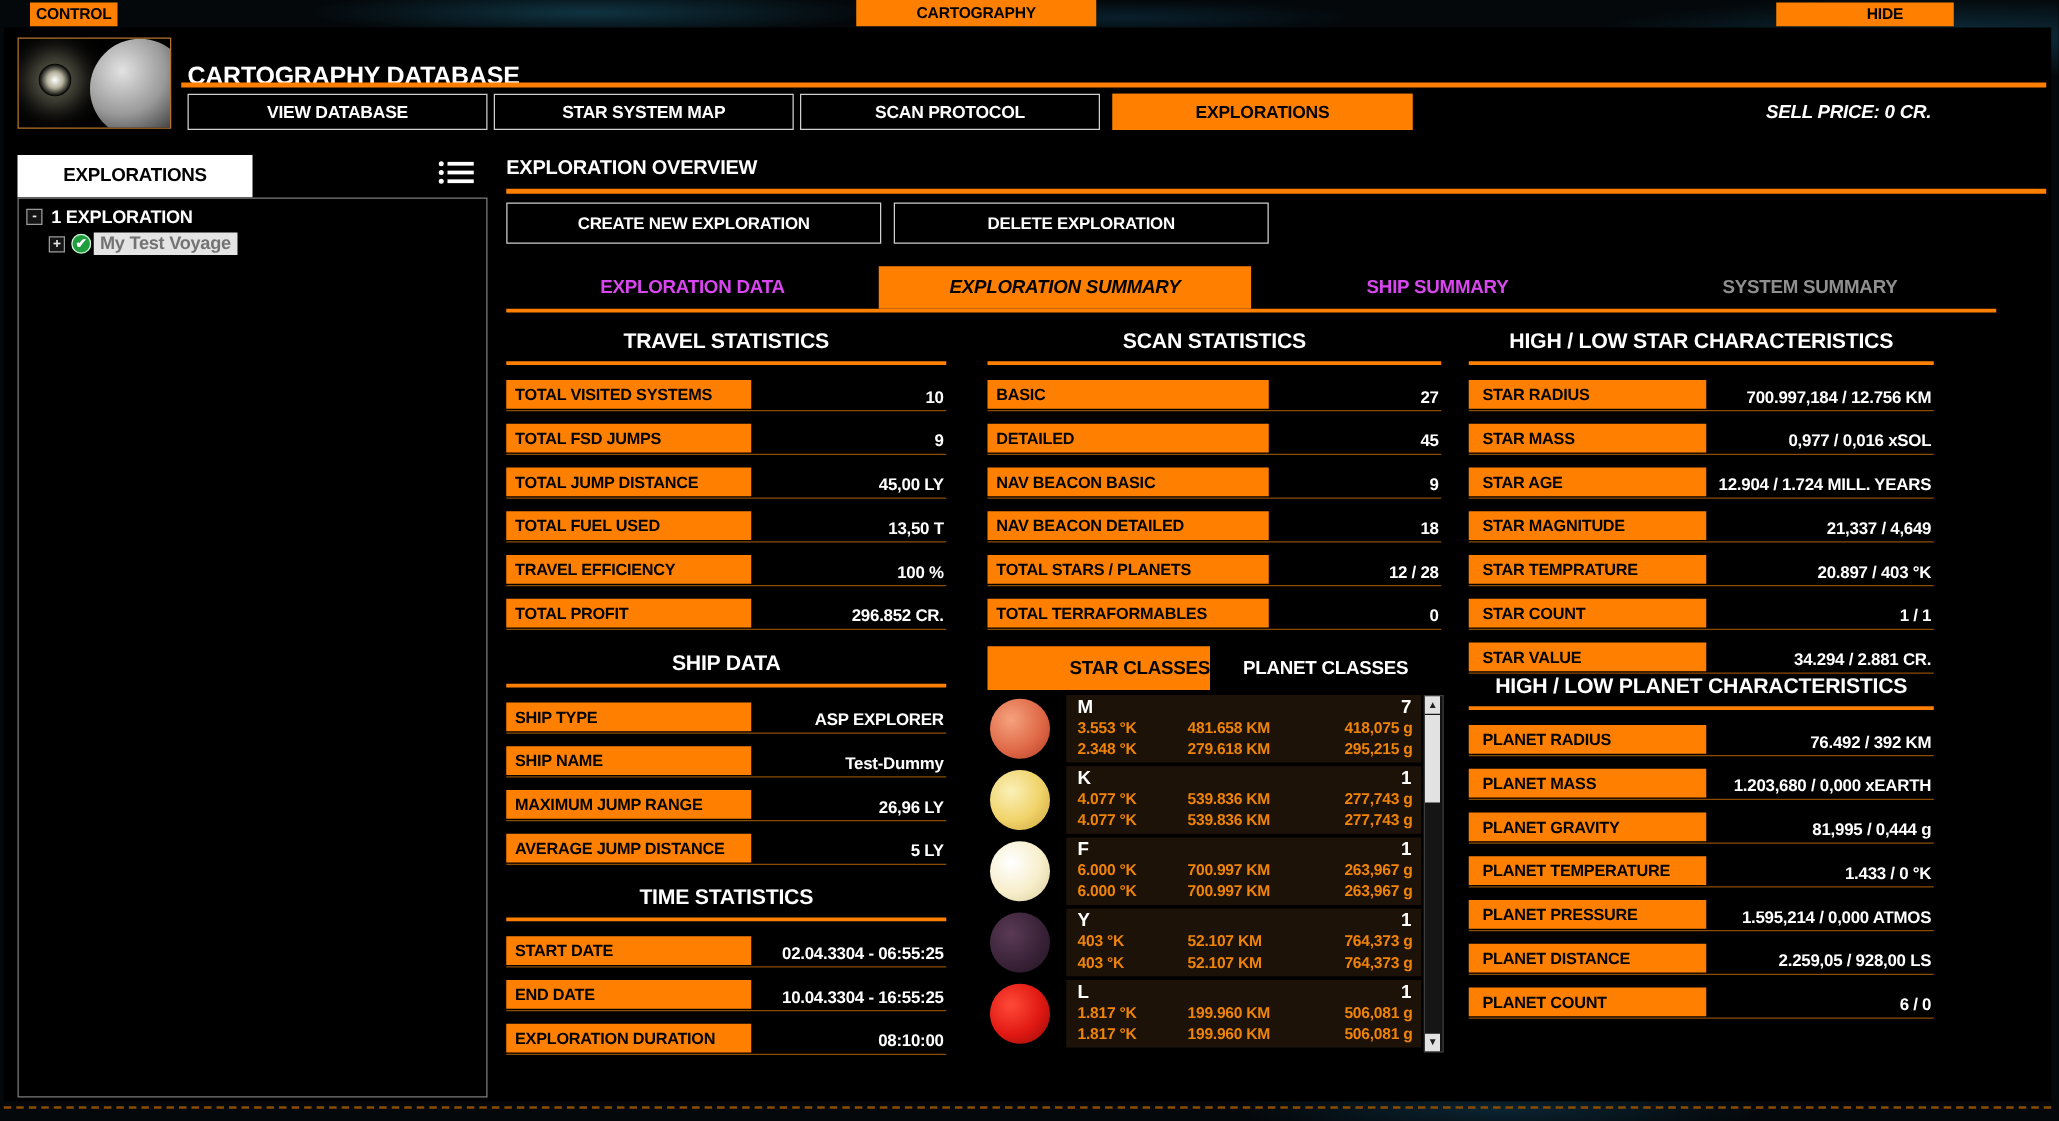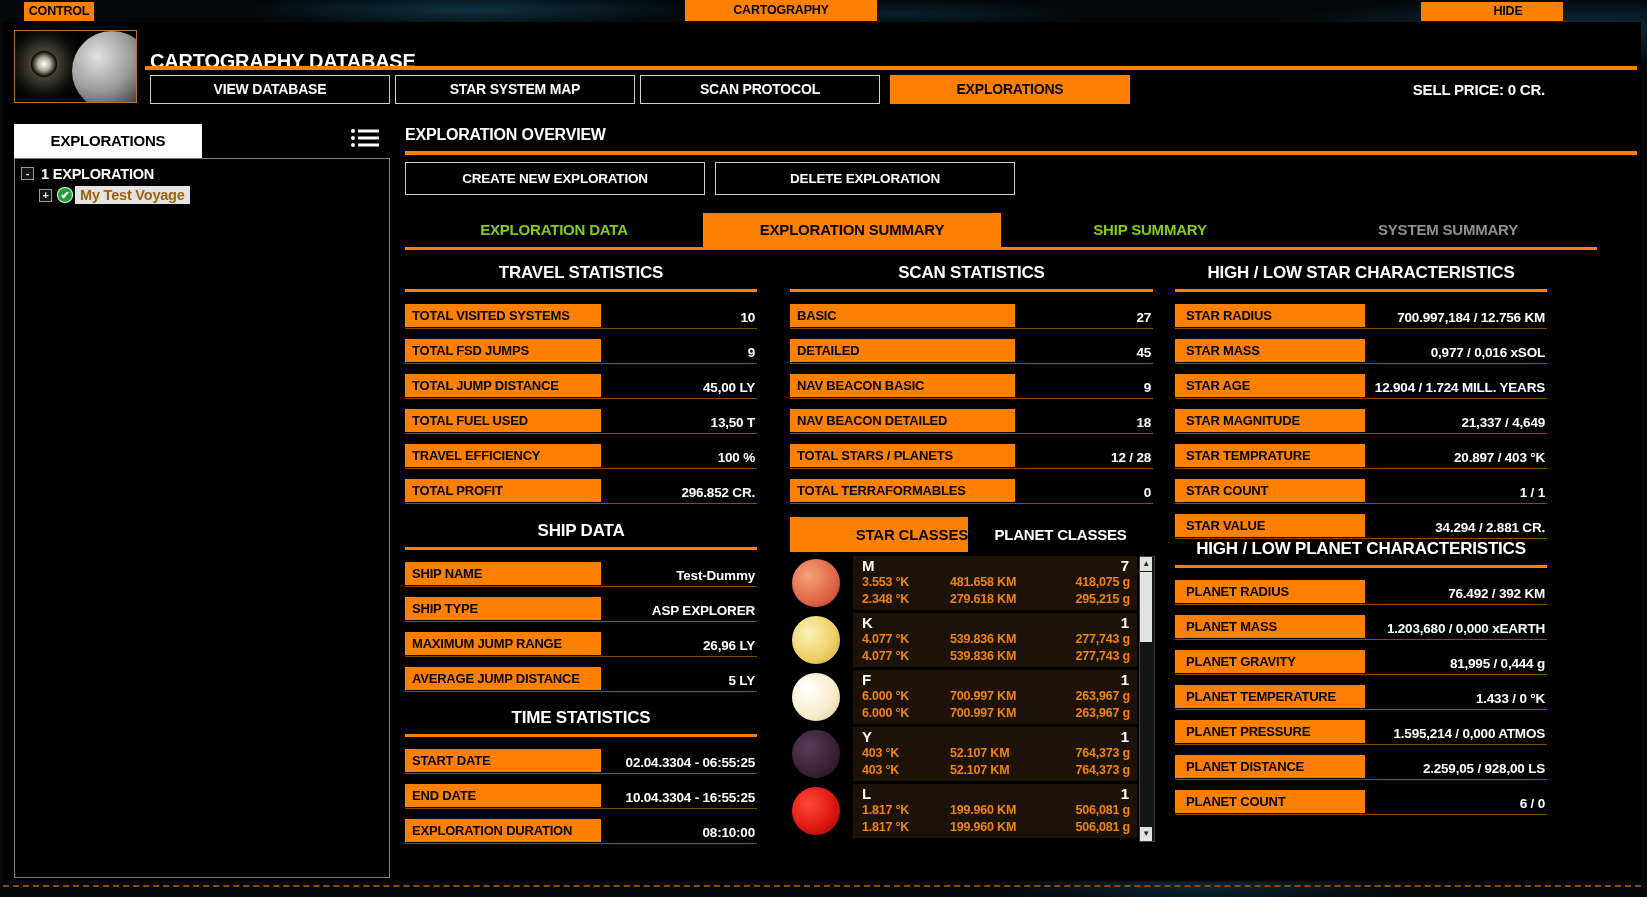--- a/index.html
+++ b/index.html
@@ -34,27 +34,27 @@
   
   .sideTab{left:14px;top:124px;width:188px;height:34px;background:#fff;color:#000;
     font-size:15px;text-align:center;line-height:34px;}
   .listIcon{left:350px;top:127px;width:30px;height:24px;}
   .treePanel{left:14px;top:158px;width:376px;height:720px;border:1px solid #7d7d7d;background:#000;}
   .tgl{width:13px;height:13px;border:1px solid #9a9a9a;background:#141414;color:#e8e8e8;
     font-size:11px;line-height:11px;text-align:center;}
   .treeRootLbl{color:#fff;font-size:14.5px;}
   .checkIcon{width:16px;height:16px;border-radius:50%;background:#1f9e40;color:#fff;
     font-size:11px;line-height:16px;text-align:center;box-shadow:0 0 0 1px #d9f2dd inset;}
-  .treeChildLbl{background:#e4e4e4;color:#a16207;font-size:14.5px;padding:1px 5px;}
+  .treeChildLbl{background:#e4e4e4;color:#737373;font-size:14.5px;padding:1px 5px;}
   
   .mainTitle{left:405px;top:126px;color:#fff;font-size:16px;}
   .mainRule{left:405px;top:151px;width:1232px;height:4px;background:#ff8000;}
   .actbtn{top:162px;width:300px;height:33px;border:1px solid #cfcfcf;background:#000;color:#fff;
     font-size:13.5px;text-align:center;line-height:31px;}
-  .mtab{top:213px;width:298px;height:34px;color:#84cc16;font-size:15px;text-align:center;line-height:34px;background:#000;}
+  .mtab{top:213px;width:298px;height:34px;color:#d946ef;font-size:15px;text-align:center;line-height:34px;background:#000;}
   .mtab.active{background:#ff8000;color:#000;}
   .mtab.disabled{color:#8f8f8f;}
   .tabRule{left:405px;top:247px;width:1192px;height:3px;background:#ff8000;}
   
   .sec{position:absolute;}
   .sec h2{margin:0;color:#fff;font-size:17px;text-align:center;height:20px;
     padding-bottom:6px;border-bottom:3px solid #ff8000;margin-bottom:12px;font-weight:bold;}
   .srow{position:relative;height:24px;margin-bottom:10px;border-bottom:1px solid #8a4c00;}
   .chip{position:absolute;left:0;top:0;height:23px;background:#ff8000;color:#000;
     font-size:13px;line-height:23px;padding-left:7px;box-sizing:border-box;white-space:nowrap;}
@@ -92,21 +92,21 @@
     <div class="abs starGlow"></div>
     <div class="abs planetBall"></div>
   </div>
   <div class="abs appTitle" style="left:147px;top:28px;">CARTOGRAPHY DATABASE</div>
   <div class="abs titleRule" style="left:142px;top:44px;"></div>
 
   <div class="abs navbtn" style="left:147px;top:53px;">VIEW DATABASE</div>
   <div class="abs navbtn" style="left:392px;top:53px;">STAR SYSTEM MAP</div>
   <div class="abs navbtn" style="left:637px;top:53px;">SCAN PROTOCOL</div>
   <div class="abs navbtn active" style="left:887px;top:53px;">EXPLORATIONS</div>
-  <div class="abs sellPrice" style="right:96px;top:59px;">SELL PRICE: 0 CR.</div>
+  <div class="abs sellPrice" style="right:96px;top:59px;font-style:italic;">SELL PRICE: 0 CR.</div>
 
   <div class="abs sideTab" style="left:11px;top:102px;">EXPLORATIONS</div>
   <div class="abs listIcon" style="left:347px;top:105px;">
     <svg width="30" height="24" viewBox="0 0 30 24">
       <circle cx="3" cy="4" r="2" fill="#fff"></circle>
         <rect x="8" y="2.5" width="21" height="3" fill="#fff"></rect>
       <circle cx="3" cy="11" r="2" fill="#fff"></circle>
         <rect x="8" y="9.5" width="21" height="3" fill="#fff"></rect>
       <circle cx="3" cy="18" r="2" fill="#fff"></circle>
         <rect x="8" y="16.5" width="21" height="3" fill="#fff"></rect>
@@ -119,21 +119,21 @@
     <div class="abs checkIcon" style="left:42px;top:28px;">✔</div>
     <span class="abs treeChildLbl" style="left:60px;top:27px;">My Test Voyage</span>
   </div>
 
   <div class="abs mainTitle" style="left:402px;top:104px;">EXPLORATION OVERVIEW</div>
   <div class="abs mainRule" style="left:402px;top:129px;"></div>
   <div class="abs actbtn" style="left:402px;top:140px;">CREATE NEW EXPLORATION</div>
   <div class="abs actbtn" style="left:712px;top:140px;">DELETE EXPLORATION</div>
 
   <div class="abs mtab" style="left:402px;top:191px;">EXPLORATION DATA</div>
-  <div class="abs mtab active" style="left:700px;top:191px;">EXPLORATION SUMMARY</div>
+  <div class="abs mtab active" style="left:700px;top:191px;font-style:italic;">EXPLORATION SUMMARY</div>
   <div class="abs mtab" style="left:998px;top:191px;">SHIP SUMMARY</div>
   <div class="abs mtab disabled" style="left:1296px;top:191px;">SYSTEM SUMMARY</div>
   <div class="abs tabRule" style="left:402px;top:225px;"></div>
 </div>
 
 <div class="sec c1" style="left:405px;top:263px;width:352px;">
   <h2>TRAVEL STATISTICS</h2>
   <div class="srow">
       <span class="chip">TOTAL VISITED SYSTEMS</span>
       <span class="val">10</span>
@@ -156,26 +156,26 @@
     </div>
   <div class="srow">
       <span class="chip">TOTAL PROFIT</span>
       <span class="val">296.852 CR.</span>
     </div>
 </div>
 
 <div class="sec c1" style="left:405px;top:521px;width:352px;">
   <h2>SHIP DATA</h2>
   <div class="srow">
+      <span class="chip">SHIP TYPE</span>
+      <span class="val">ASP EXPLORER</span>
+    </div>
+  <div class="srow">
       <span class="chip">SHIP NAME</span>
       <span class="val">Test-Dummy</span>
-    </div>
-  <div class="srow">
-      <span class="chip">SHIP TYPE</span>
-      <span class="val">ASP EXPLORER</span>
     </div>
   <div class="srow">
       <span class="chip">MAXIMUM JUMP RANGE</span>
       <span class="val">26,96 LY</span>
     </div>
   <div class="srow">
       <span class="chip">AVERAGE JUMP DISTANCE</span>
       <span class="val">5 LY</span>
     </div>
 </div>

